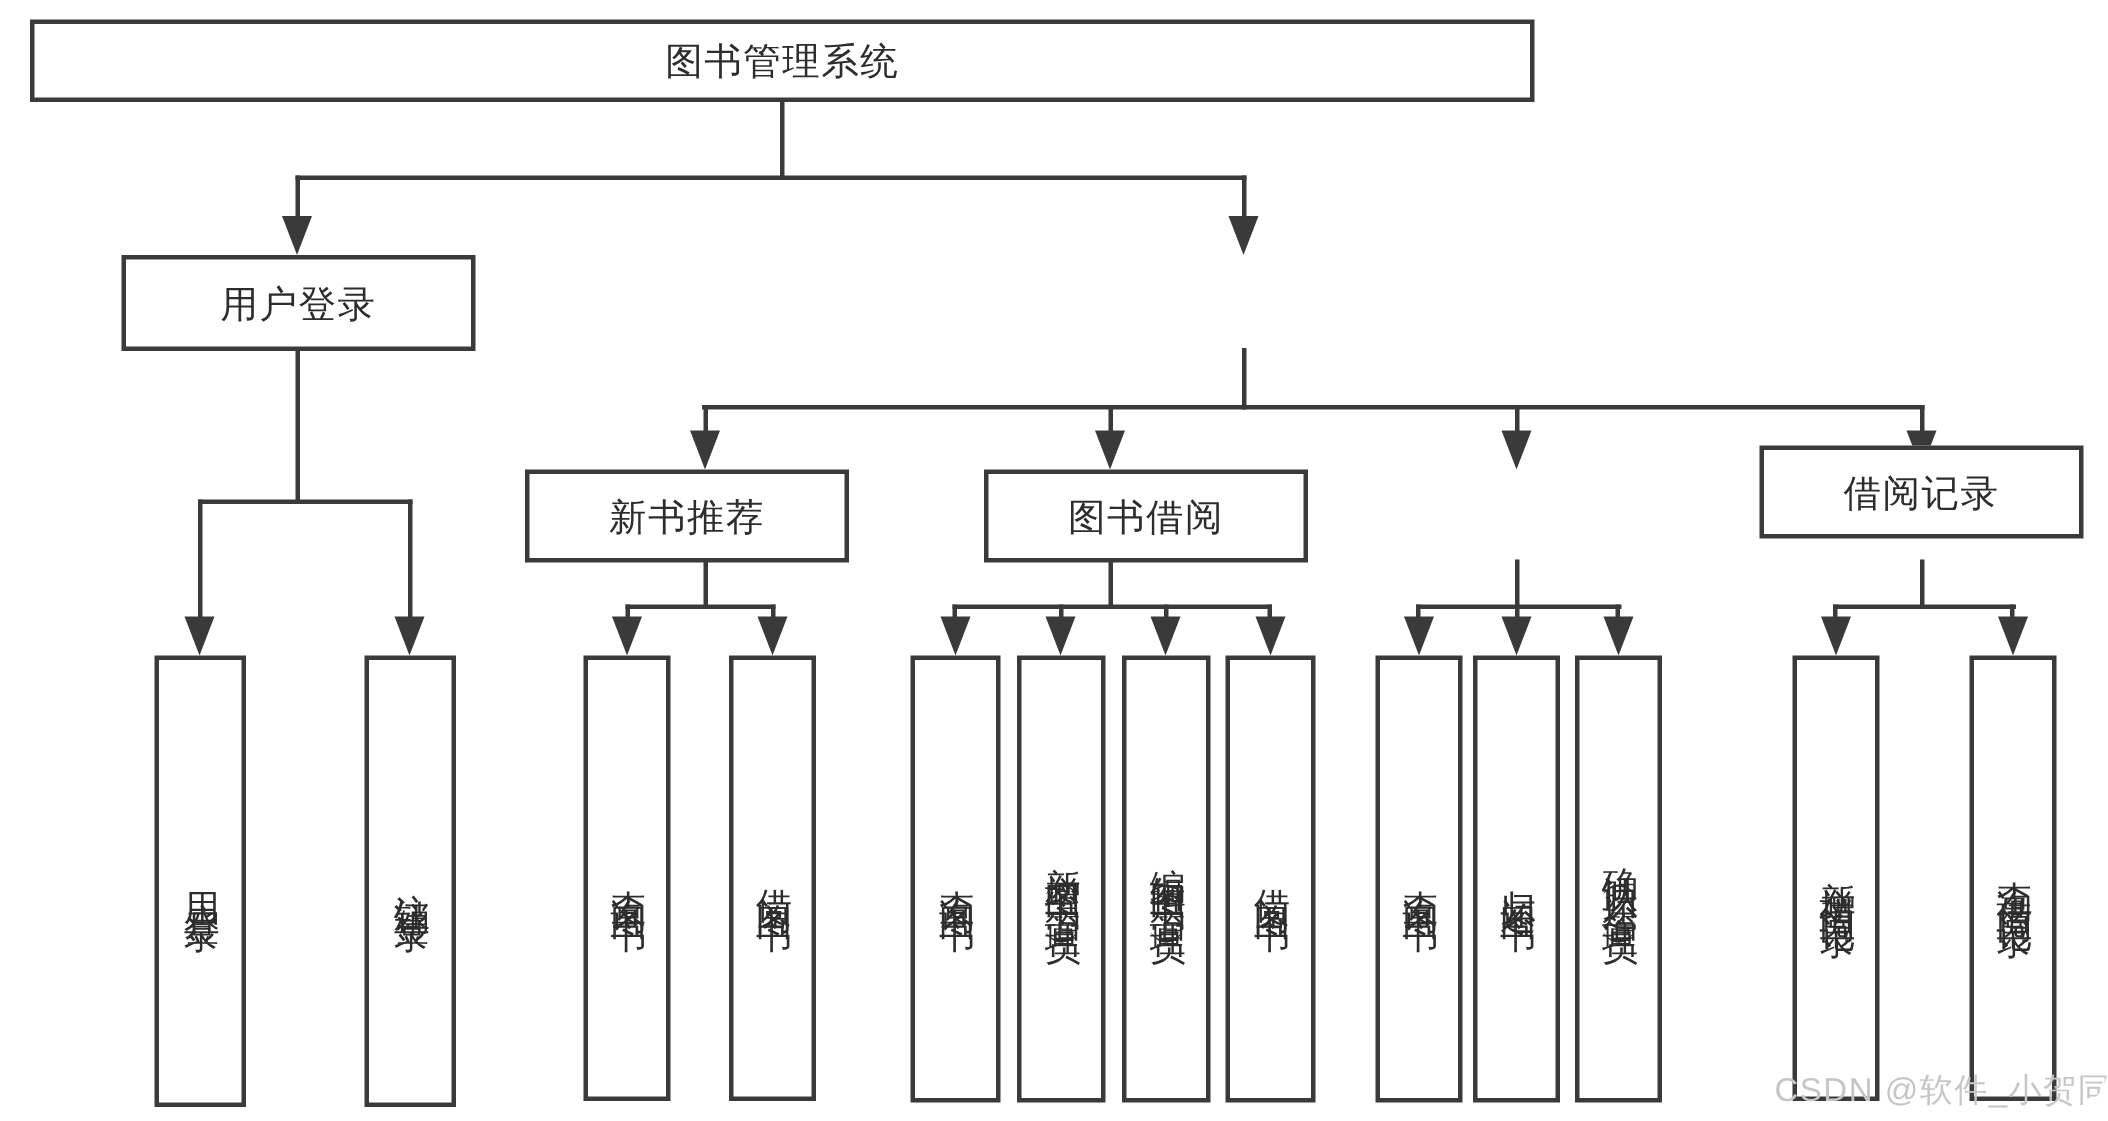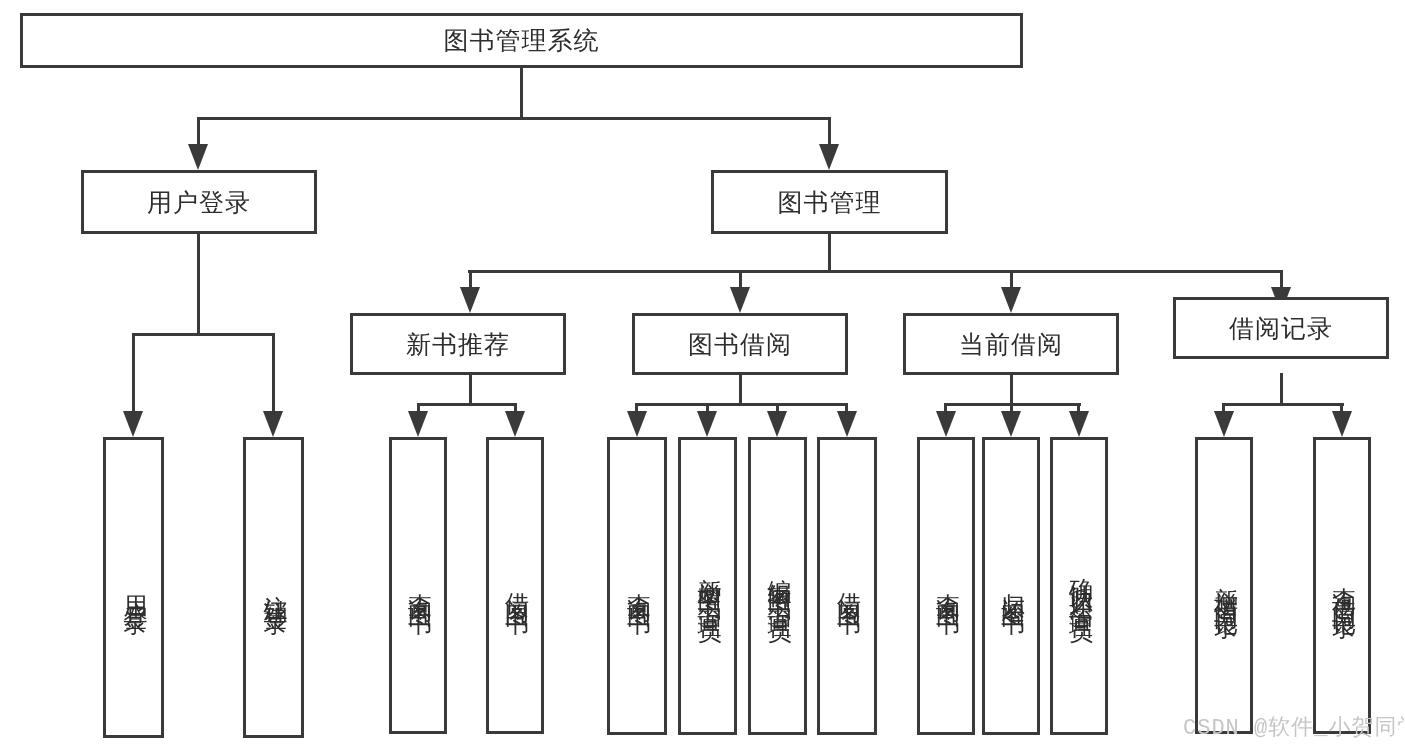--- a/index.html
+++ b/index.html
@@ -6,21 +6,21 @@
     --line:#3a3a3a;
     --text:#2d2d2d;
     --watermark:#c6c6c6;
     --bg:#ffffff;
   }
   html,body{margin:0;padding:0;background:var(--bg);}
   .canvas{
     position:relative;
     width:1405px;height:741px;
     background:var(--bg);
-    font-family:Liberation Mono, monospace;
+    font-family:Liberation Sans, sans-serif;
     overflow:hidden;
     border-radius:29px;
   }
   .box{
     position:absolute;
     box-sizing:border-box;
     border:3px solid var(--line);
     background:#fff;
     display:flex;align-items:center;justify-content:center;
     font-size:25px;color:var(--text);
@@ -60,43 +60,41 @@
   <div class="box" style="left:20px;top:13px;width:1003px;height:55px;">图书管理系统</div>
 
   <div class="vline" style="left:520px;top:66px;width:3px;height:53px;"></div>
   <div class="hline" style="left:197px;top:117px;width:634px;height:3px;"></div>
   <div class="vline" style="left:197px;top:117px;width:3px;height:29px;"></div>
   <div class="arrow" style="left:188px;top:144px;"></div>
   <div class="vline" style="left:828px;top:117px;width:3px;height:29px;"></div>
   <div class="arrow" style="left:819px;top:144px;"></div>
 
   <div class="box" style="left:81px;top:170px;width:236px;height:64px;">用户登录</div>
-  <div class="box" style="left:711px;top:170px;width:237px;height:64px;">图书管理</div>
 
   <div class="vline" style="left:197px;top:232px;width:3px;height:103px;"></div>
   <div class="hline" style="left:132px;top:333px;width:143px;height:3px;"></div>
   <div class="vline" style="left:132px;top:333px;width:3px;height:80px;"></div>
   <div class="arrow" style="left:123px;top:411px;"></div>
   <div class="vline" style="left:272px;top:333px;width:3px;height:80px;"></div>
   <div class="arrow" style="left:263px;top:411px;"></div>
 
   <div class="vline" style="left:828px;top:232px;width:3px;height:41px;"></div>
   <div class="hline" style="left:468px;top:270px;width:815px;height:3px;"></div>
   <div class="vline" style="left:469px;top:270px;width:3px;height:19px;"></div>
   <div class="arrow" style="left:460px;top:287px;"></div>
   <div class="vline" style="left:739px;top:270px;width:3px;height:19px;"></div>
   <div class="arrow" style="left:730px;top:287px;"></div>
   <div class="vline" style="left:1010px;top:270px;width:3px;height:19px;"></div>
   <div class="arrow" style="left:1001px;top:287px;"></div>
   <div class="vline" style="left:1280px;top:270px;width:3px;height:19px;"></div>
   <div class="arrow" style="left:1271px;top:287px;"></div>
 
   <div class="box" style="left:350px;top:313px;width:216px;height:62px;">新书推荐</div>
-  <div class="box" style="left:632px;top:313px;width:216px;height:62px;">图书借阅</div>
-  <div class="box" style="left:903px;top:313px;width:216px;height:62px;">当前借阅</div>
+  <div class="box" style="left:656px;top:313px;width:216px;height:62px;">图书借阅</div>
   <div class="box" style="left:1173px;top:297px;width:216px;height:62px;">借阅记录</div>
 
   <div class="vline" style="left:469px;top:373px;width:3px;height:33px;"></div>
   <div class="hline" style="left:417px;top:403px;width:100px;height:3px;"></div>
   <div class="vline" style="left:417px;top:403px;width:3px;height:10px;"></div>
   <div class="arrow" style="left:408px;top:411px;"></div>
   <div class="vline" style="left:514px;top:403px;width:3px;height:10px;"></div>
   <div class="arrow" style="left:505px;top:411px;"></div>
 
   <div class="vline" style="left:739px;top:373px;width:3px;height:33px;"></div>

